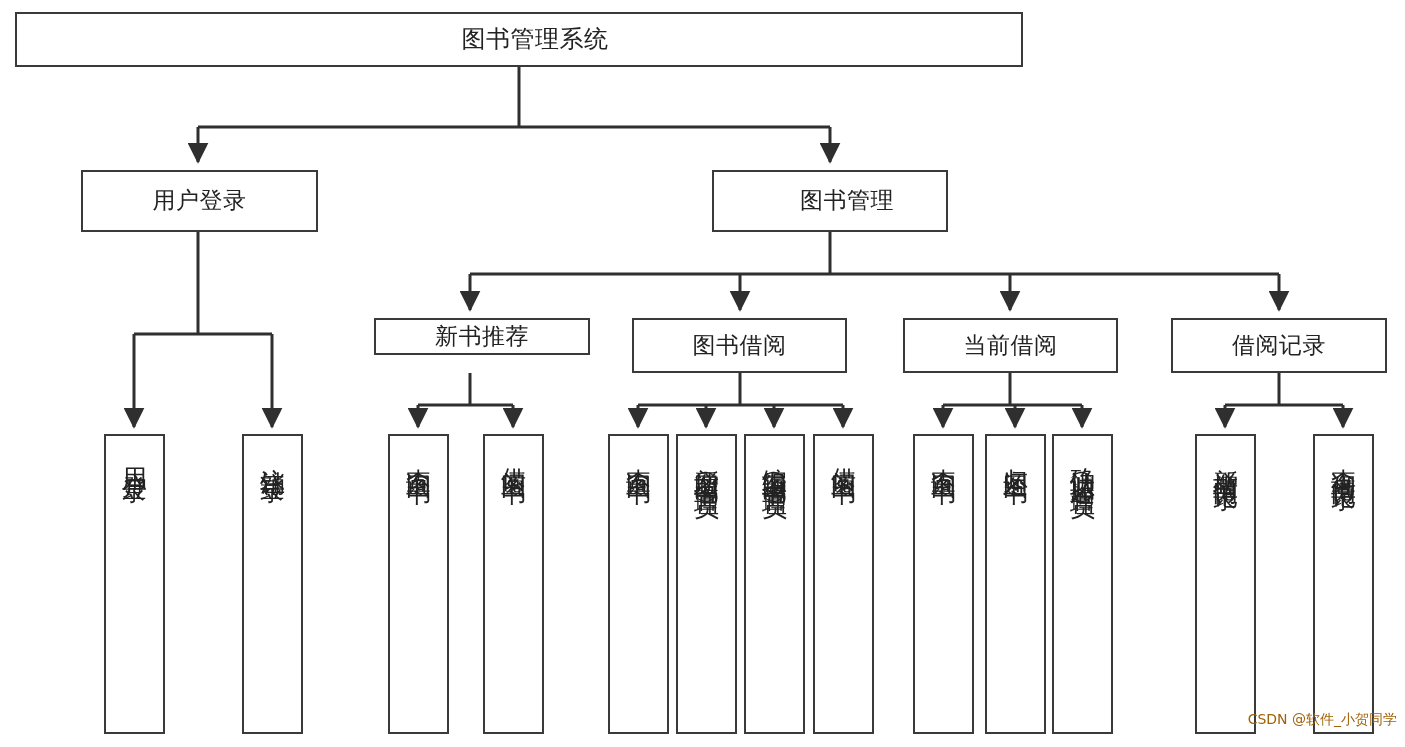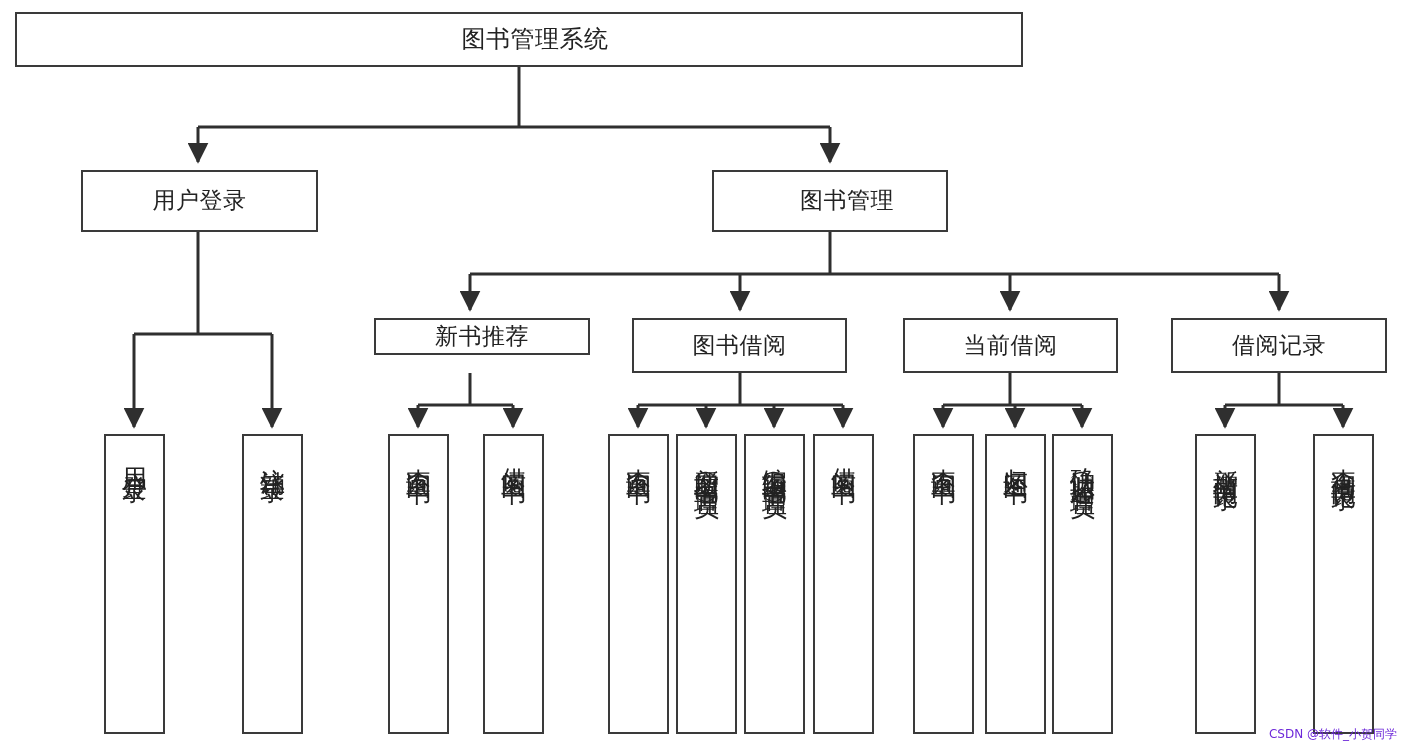--- a/index.html
+++ b/index.html
@@ -61,23 +61,23 @@
     text-orientation: upright;
     font-size: 25px;
     line-height: 1.0;
     letter-spacing: 4px;
     height: auto;
     max-height: 100%;
   }
   .watermark {
     position: absolute;
     right: 8px;
-    bottom: 4px;
-    font-size: 12px;
-    color: #6d28d9;
+    bottom: 18px;
+    font-size: 14px;
+    color: #a16207;
     white-space: nowrap;
     z-index: 5;
     font-family: "DejaVu Sans", "Liberation Sans", sans-serif;
   }
 </style>
 </head>
 <body>
 
 <div id="canvas">
 

